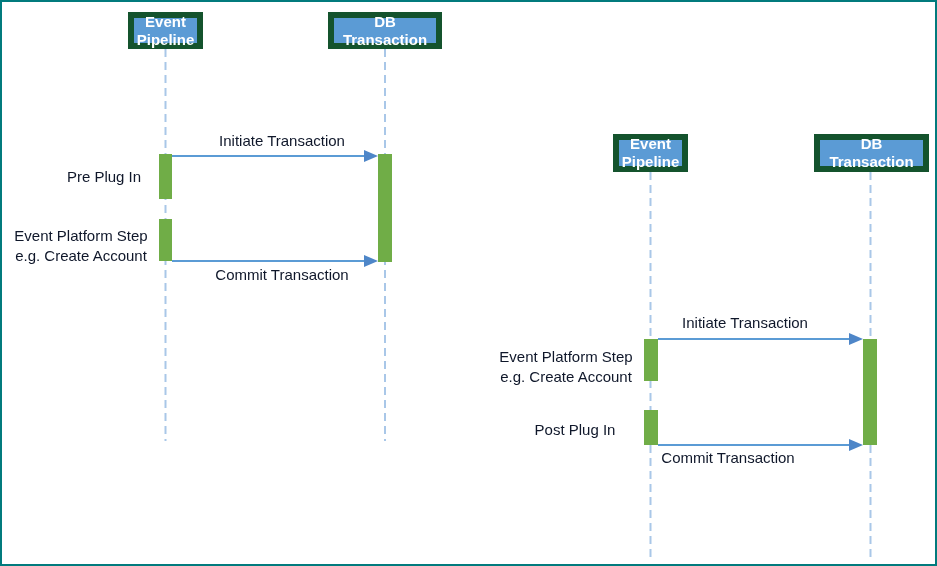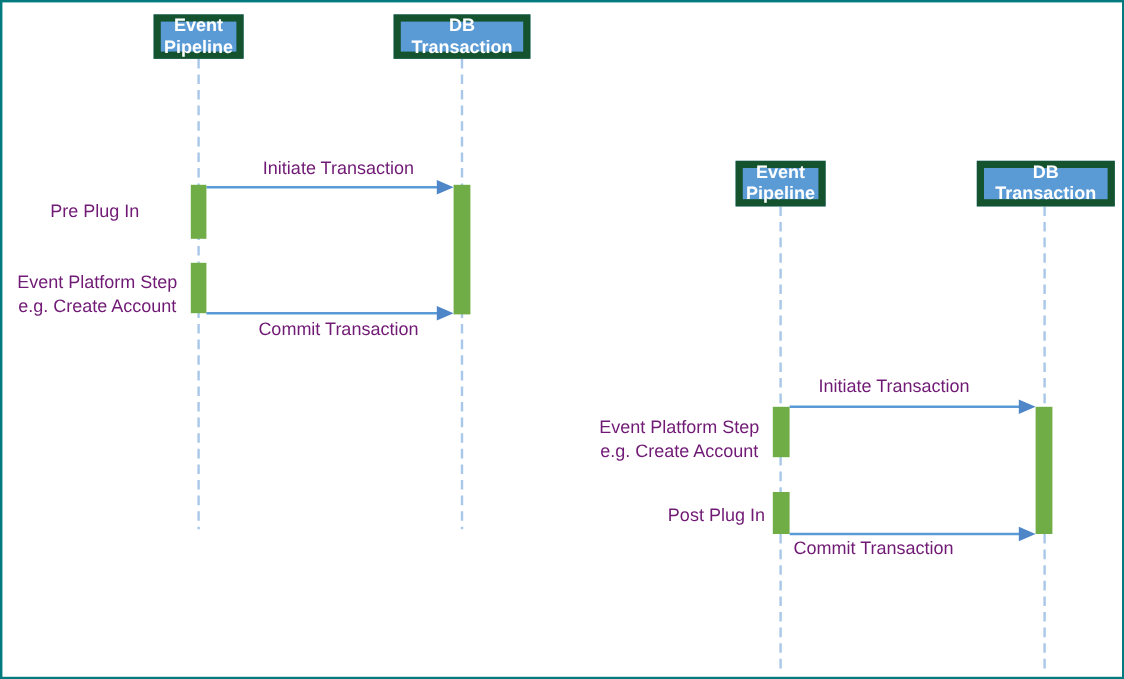--- a/index.html
+++ b/index.html
@@ -34,21 +34,21 @@
     align-items: center;
     justify-content: center;
     white-space: pre-line;
   }
   .activation {
     position: absolute;
     background: #70AD47;
   }
   .msg-label, .step-label {
     position: absolute;
-    color: #701a75;
+    color: #0f172a;
     font-size: 15px;
     line-height: 20px;
     text-align: center;
     white-space: pre-line;
     transform: translate(-50%, -50%);
   }
 </style>
 </head>
 <body>
 
@@ -82,21 +82,21 @@
   <div class="activation" style="left:159px; top:154px; width:13px; height:45px;"></div>
 
   <div class="activation" style="left:159px; top:219px; width:13px; height:42px;"></div>
 
   <div class="activation" style="left:378px; top:154px; width:14px; height:108px;"></div>
 
   <div class="msg-label" style="left:282px; top:141px;">Initiate Transaction</div>
 
   <div class="msg-label" style="left:282px; top:275px;">Commit Transaction</div>
 
-  <div class="step-label" style="left:79px; top:177px;">Pre Plug In</div>
+  <div class="step-label" style="left:104px; top:177px;">Pre Plug In</div>
 
   <div class="step-label" style="left:81px; top:246px;">Event Platform Step
 e.g. Create Account</div>
 </div>
 
 <div>
 
   <div class="actor" style="left:613px; top:134px; width:75px; height:38px;">Event
 Pipeline</div>
 
@@ -109,16 +109,16 @@
 
   <div class="activation" style="left:863px; top:339px; width:14px; height:106px;"></div>
 
   <div class="msg-label" style="left:745px; top:323px;">Initiate Transaction</div>
 
   <div class="msg-label" style="left:728px; top:458px;">Commit Transaction</div>
 
   <div class="step-label" style="left:566px; top:367px;">Event Platform Step
 e.g. Create Account</div>
 
-  <div class="step-label" style="left:575px; top:430px;margin-left:22px;">Post Plug In</div>
+  <div class="step-label" style="left:575px; top:430px;">Post Plug In</div>
 </div>
 
 <div class="frame"></div>
 
 </body></html>

